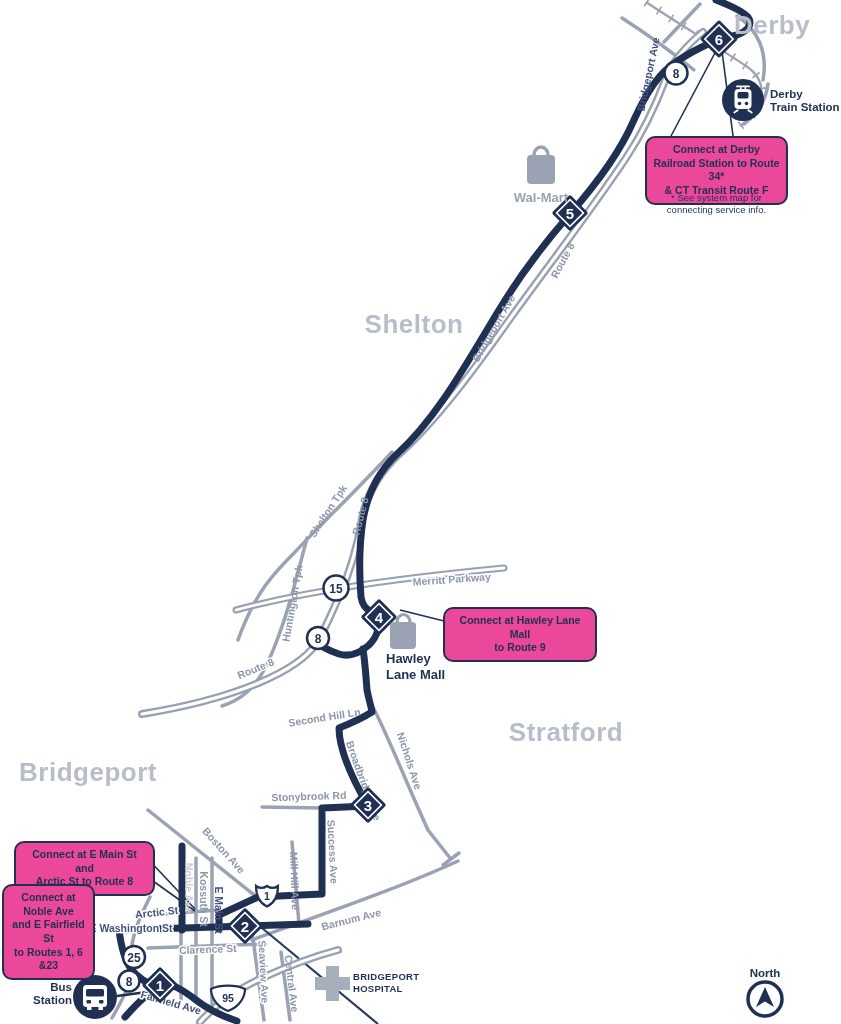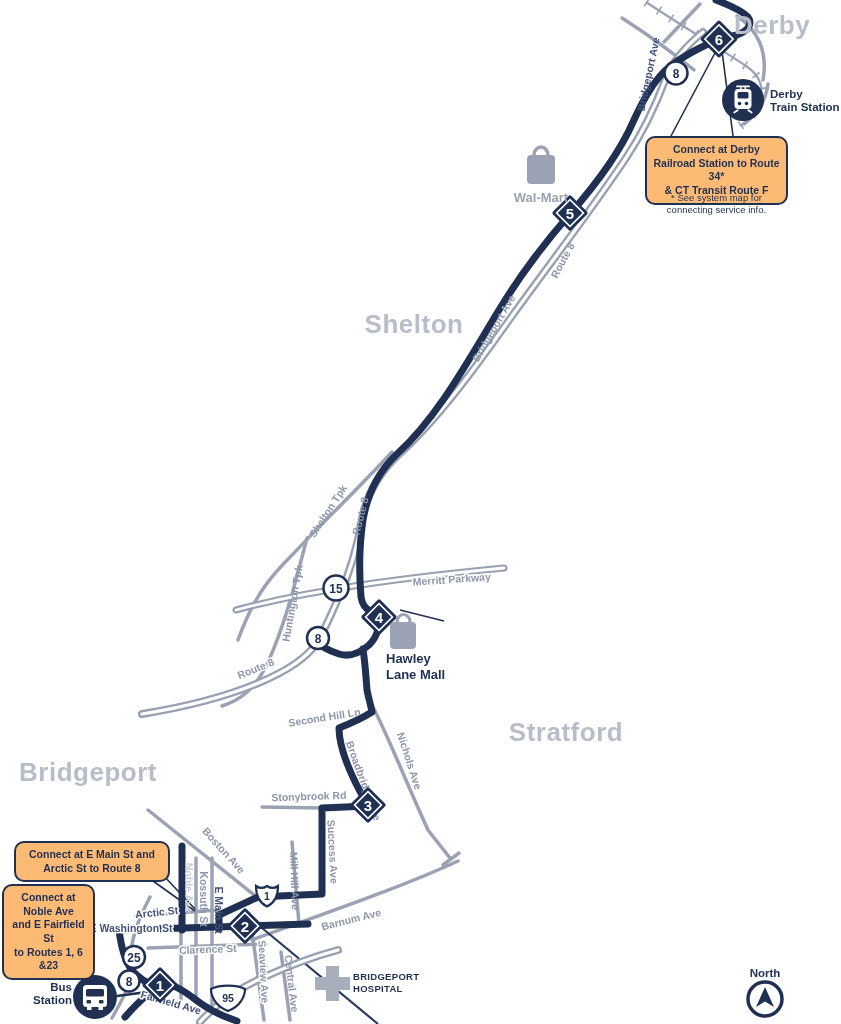--- a/index.html
+++ b/index.html
@@ -14,21 +14,21 @@
   .st-light{fill:#c6ccd6;}
   .halo{paint-order:stroke;stroke:#ffffff;stroke-width:3px;stroke-linejoin:round;}
   .shield-num{fill:#1f3053;font-size:12px;font-weight:bold;text-anchor:middle;}
   .shield-num-sm{fill:#1f3053;font-size:10.5px;font-weight:bold;text-anchor:middle;}
   .marker-num{fill:#ffffff;font-size:15px;font-weight:bold;text-anchor:middle;}
   .poi-navy{fill:#1f3053;font-size:11.5px;font-weight:bold;}
   .poi-navy-sm{fill:#1f3053;font-size:9.5px;font-weight:bold;letter-spacing:.3px;}
   .poi-gray{fill:#9aa2b4;font-size:13px;font-weight:bold;text-anchor:middle;}
   .poi-mall{fill:#1f3053;font-size:13px;font-weight:bold;}
   
-  .callout{position:absolute;background:#fdba74;border:2.5px solid #1f3053;border-radius:10px;
+  .callout{position:absolute;background:#ec4899;border:2.5px solid #1f3053;border-radius:10px;
            color:#1f3053;font-size:10.5px;font-weight:bold;text-align:center;
            padding:5px 6px;line-height:1.3;box-sizing:border-box;z-index:5;}
   .footnote{position:absolute;color:#1f3053;font-size:9.5px;font-weight:normal;
             text-align:center;line-height:1.3;z-index:5;}
 </style>
 </head>
 <body>
 
 <div id="map">
 <svg width="841" height="1024" viewBox="0 0 841 1024">
@@ -253,22 +253,26 @@
 <div class="callout" style="left:645px;top:136px;width:143px;">
   <div>Connect at Derby</div>
   <div>Railroad Station to Route 34*</div>
   <div>&amp; CT Transit Route F</div>
 </div>
 <div class="footnote" style="left:645px;top:192px;width:143px;">
   <div>* See system map for</div>
   <div>connecting service info.</div>
 </div>
 
-
-<div class="callout" style="left:14px;top:841px;width:156px;">
+<div class="callout" style="left:443px;top:607px;width:154px;">
+  <div>Connect at Hawley Lane Mall</div>
+  <div>to Route 9</div>
+</div>
+
+<div class="callout" style="left:14px;top:841px;width:141px;">
   <div>Connect at E Main St and</div>
   <div>Arctic St to Route 8</div>
 </div>
 
 <div class="callout" style="left:2px;top:884px;width:93px;">
   <div>Connect at Noble Ave</div>
   <div>and E Fairfield St</div>
   <div>to Routes 1, 6 &amp;23</div>
 </div>
 </div>

